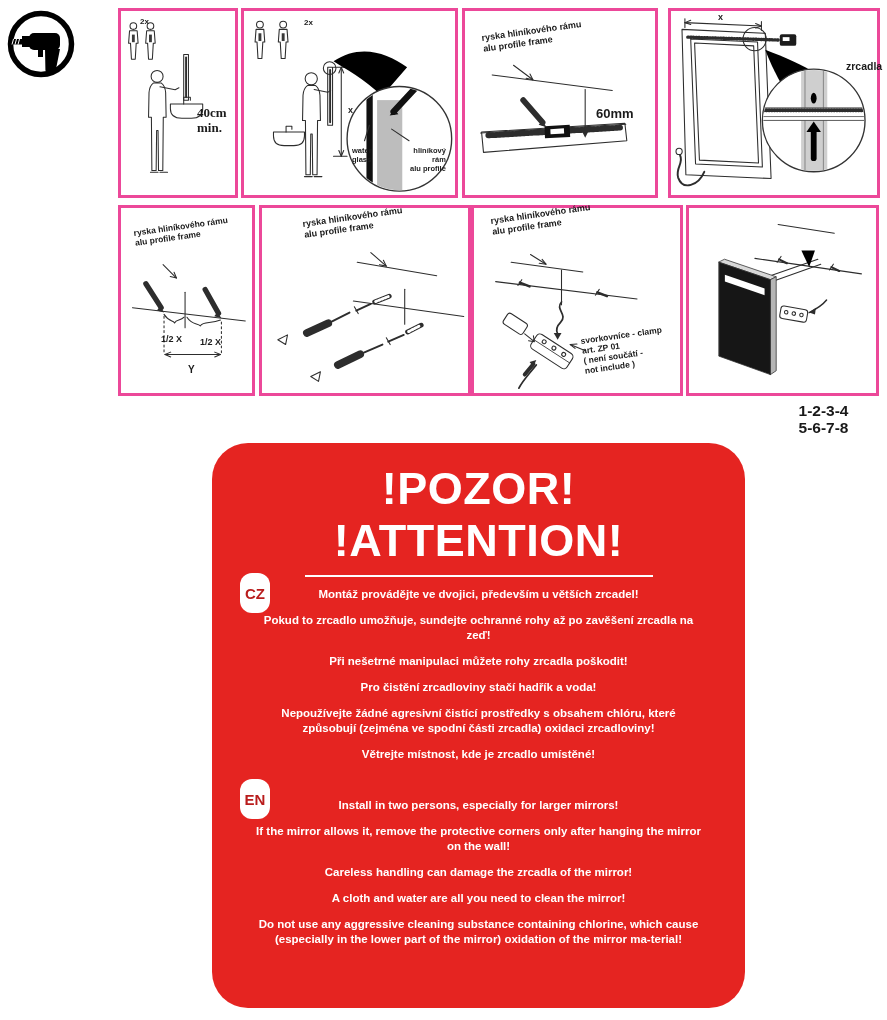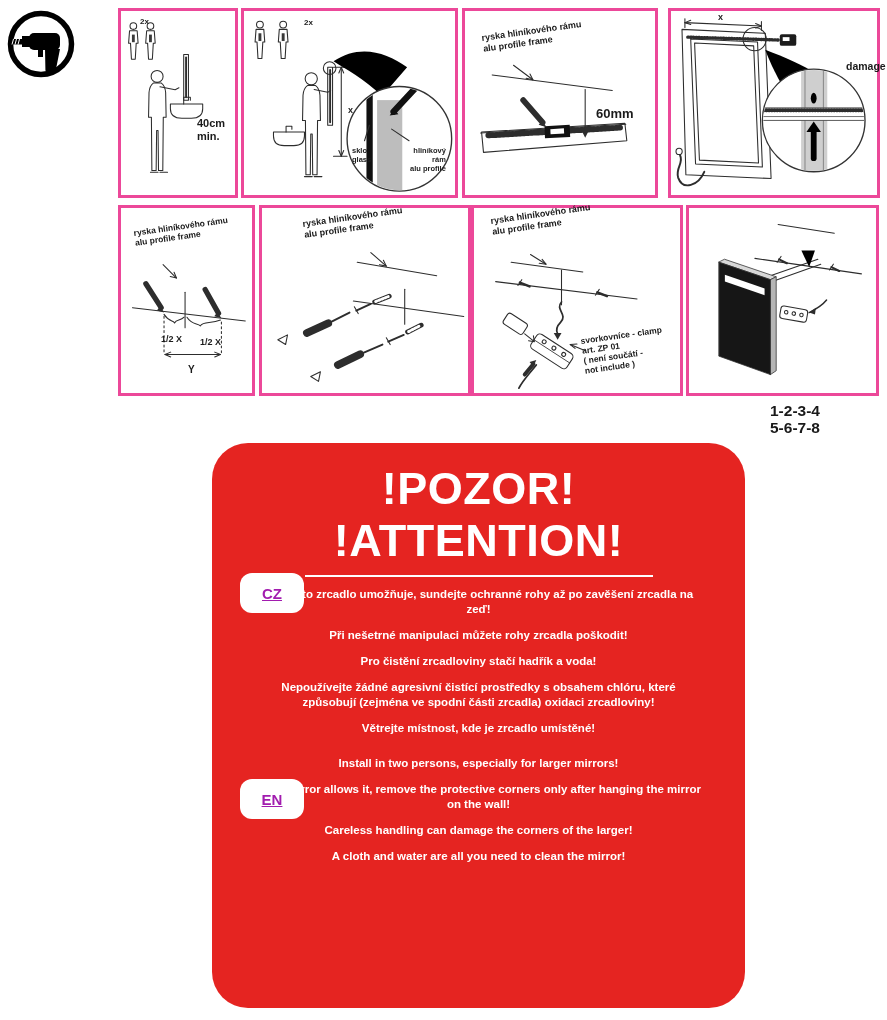--- a/index.html
+++ b/index.html
@@ -13,34 +13,34 @@
   .rot{transform:rotate(-8deg);transform-origin:left top;}
   #drill{position:absolute;left:7px;top:10px;width:68px;height:68px;}
   #p1{left:118px;top:8px;width:120px;height:190px;}
   #p2{left:241px;top:8px;width:217px;height:190px;}
   #p3{left:462px;top:8px;width:196px;height:190px;}
   #p4{left:668px;top:8px;width:212px;height:190px;}
   #p5{left:118px;top:205px;width:137px;height:191px;}
   #p6{left:259px;top:205px;width:212px;height:191px;}
   #p7{left:471px;top:205px;width:212px;height:191px;}
   #p8{left:686px;top:205px;width:193px;height:191px;}
-  #steps{position:absolute;left:770px;top:402px;width:107px;text-align:left;
+  #steps{position:absolute;left:770px;top:402px;width:107px;text-align:center;
     font-weight:700;font-size:15.5px;line-height:17px;color:#191919;}
   .warning{
     position:absolute;left:212px;top:443px;width:533px;height:565px;
     background:#e52421;border-radius:36px;color:#fff;text-align:center;box-sizing:border-box;
   }
   .wtitle{padding-top:20px;font-size:45px;font-weight:700;line-height:52px;letter-spacing:.5px;}
   .sep{width:348px;border:none;border-top:2.5px solid #fff;margin:8px auto 0;}
-  .badge{position:absolute;left:28px;width:64px;height:40px;background:#fff;color:#a21caf;
-    border-radius:12px;font-weight:700;font-size:15px;display:flex;align-items:center;justify-content:center;text-decoration:underline;}
+  .badge{position:absolute;left:28px;width:30px;height:40px;background:#fff;color:#b91c1c;
+    border-radius:12px;font-weight:700;font-size:15px;display:flex;align-items:center;justify-content:center;}
   #badge-cz{top:130px;} #badge-en{top:336px;}
   .wbody{padding:10px 44px 0;}
   .wbody p{margin:0 0 11px;font-size:11.5px;font-weight:700;line-height:15px;}
-  .wbody p.gap{margin-top:20px;}
+  .wbody p.gap{margin-top:36px;}
   svg .ink{stroke:#2d2d2d;fill:none;stroke-width:1.1;stroke-linecap:round;stroke-linejoin:round;}
 </style>
 </head>
 <body>
 
 <div id="drill">
   <svg viewBox="0 0 68 68">
     <circle cx="34" cy="34" r="30.5" fill="#fff" stroke="#000" stroke-width="5.5"></circle>
     <rect x="22" y="23" width="31" height="17" rx="5" fill="#000"></rect>
     <rect x="15" y="26" width="8" height="11" fill="#000"></rect>
@@ -71,21 +71,21 @@
       <path d="M34,74 q-4,3 -4.5,10 l-0.5,26 h3 l0.5,56 h4.5 l0.5,-42 h1.5 l0.5,42 h4.5 l0.5,-56 h3 l-0.5,-26 q-0.5,-7 -4.5,-10 z"></path>
       <path d="M41,78 l16,3 4,-2"></path>
       <path d="M31,168 h8 M41,168 h8"></path>
       <rect x="66" y="44" width="5" height="48"></rect>
       <line x1="68.5" y1="47" x2="68.5" y2="89" stroke-width="2"></line>
       <path d="M52,96 h34 v5 q0,10 -12,10 h-10 q-12,0 -12,-10 z"></path>
       <path d="M66,96 v-7 h7 v3"></path>
     </g>
   </svg>
   <div class="plabel" style="left:19px;top:6px;font-size:8px;">2x</div>
-  <div class="plabel" style="left:76px;top:106px;font-size:11px;">40cm
+  <div class="plabel" style="left:76px;top:94px;font-size:13px;font-family:Liberation Serif, serif;">40cm
 min.</div>
 </div>
 
 <div class="panel" id="p2">
   <svg viewBox="0 0 217 190">
     <g class="ink">
       <g transform="translate(16,14)">
           <circle cx="0" cy="0" r="3.5"></circle>
           <path d="M-4,5 h8 l1,13 h-2 l-1,17 h-4 l-1,-17 h-2 z"></path>
           <rect x="-1.5" y="9" width="3" height="8" fill="#3a3a3a" stroke="none"></rect>
@@ -117,21 +117,21 @@
         <rect x="137" y="92" width="26" height="94" fill="#bdbdbd" stroke="none"></rect>
         <line x1="178" y1="78" x2="154" y2="104" stroke="#111" stroke-width="6.5"></line>
         <path d="M150,108 l9,-1.5 -4.5,-5.5 z" fill="#111" stroke="none"></path>
         <line x1="124" y1="134" x2="129" y2="118"></line>
         <line x1="170" y1="134" x2="152" y2="122"></line>
       </g>
     </g>
   </svg>
   <div class="plabel" style="left:60px;top:7px;font-size:8px;">2x</div>
   <div class="plabel" style="left:104px;top:94px;font-size:9px;">x</div>
-  <div class="plabel" style="left:108px;top:136px;font-size:7.5px;">sklo
+  <div class="plabel" style="left:108px;top:136px;font-size:7.5px;">water
 glass</div>
   <div class="plabel" style="left:166px;top:136px;font-size:7.5px;text-align:right;">hliníkový
 rám
 alu profile</div>
 </div>
 
 <div class="panel" id="p3">
   <svg viewBox="0 0 196 190">
     <g class="ink">
       <line x1="50" y1="56" x2="70" y2="71"></line>
@@ -181,21 +181,21 @@
         <line x1="94" y1="109" x2="200" y2="109" stroke-width="0.7"></line>
         <ellipse cx="147" cy="90" rx="3" ry="5.5" fill="#000" stroke="none"></ellipse>
         <line x1="147" y1="152" x2="147" y2="124" stroke="#000" stroke-width="6"></line>
         <path d="M147,114 l-7.5,11 h15 z" fill="#000" stroke="none"></path>
       </g>
       <path d="M34,166 C28,180 12,186 7,172 C4,162 13,157 9,149" stroke-width="2"></path>
       <circle cx="8" cy="145" r="3.2"></circle>
     </g>
   </svg>
   <div class="plabel" style="left:47px;top:1px;font-size:9px;">x</div>
-  <div class="plabel" style="left:175px;top:49px;font-size:10.5px;">damage</div>
+  <div class="plabel" style="left:175px;top:49px;font-size:10.5px;">zrcadla</div>
 </div>
 
 <div class="panel" id="p5">
   <svg viewBox="0 0 137 191">
     <g class="ink">
       <line x1="44" y1="58" x2="58" y2="72"></line>
       <path d="M58,72 l-6.5,-1.5 M58,72 l-2.5,-6"></path>
       <line x1="12" y1="103" x2="130" y2="117"></line>
       <line x1="67" y1="87" x2="67" y2="124"></line>
       <line x1="26" y1="78" x2="42" y2="103" stroke-width="5.5"></line>
@@ -320,23 +320,25 @@
 
 <section class="warning">
   <div class="wtitle">
     <div>!POZOR!</div>
     <div>!ATTENTION!</div>
   </div>
   <hr class="sep">
   <div class="badge" id="badge-cz">CZ</div>
   <div class="badge" id="badge-en">EN</div>
   <div class="wbody">
+    <p>Montáž provádějte ve dvojici, především u větších zrcadel!</p>
     <p>Pokud to zrcadlo umožňuje, sundejte ochranné rohy až po zavěšení zrcadla na zeď!</p>
     <p>Při nešetrné manipulaci můžete rohy zrcadla poškodit!</p>
     <p>Pro čistění zrcadloviny stačí hadřík a voda!</p>
     <p>Nepoužívejte žádné agresivní čistící prostředky s obsahem chlóru, které způsobují (zejména ve spodní části zrcadla) oxidaci zrcadloviny!</p>
     <p>Větrejte místnost, kde je zrcadlo umístěné!</p>
     <p class="gap">Install in two persons, especially for larger mirrors!</p>
     <p>If the mirror allows it, remove the protective corners only after hanging the mirror on the wall!</p>
-    <p>Careless handling can damage the corners of the larger!</p>
+    <p>Careless handling can damage the zrcadla of the mirror!</p>
     <p>A cloth and water are all you need to clean the mirror!</p>
+    <p>Do not use any aggressive cleaning substance containing chlorine, which cause (especially in the lower part of the mirror) oxidation of the mirror ma-terial!</p>
   </div>
 </section>
 
 </body></html>

